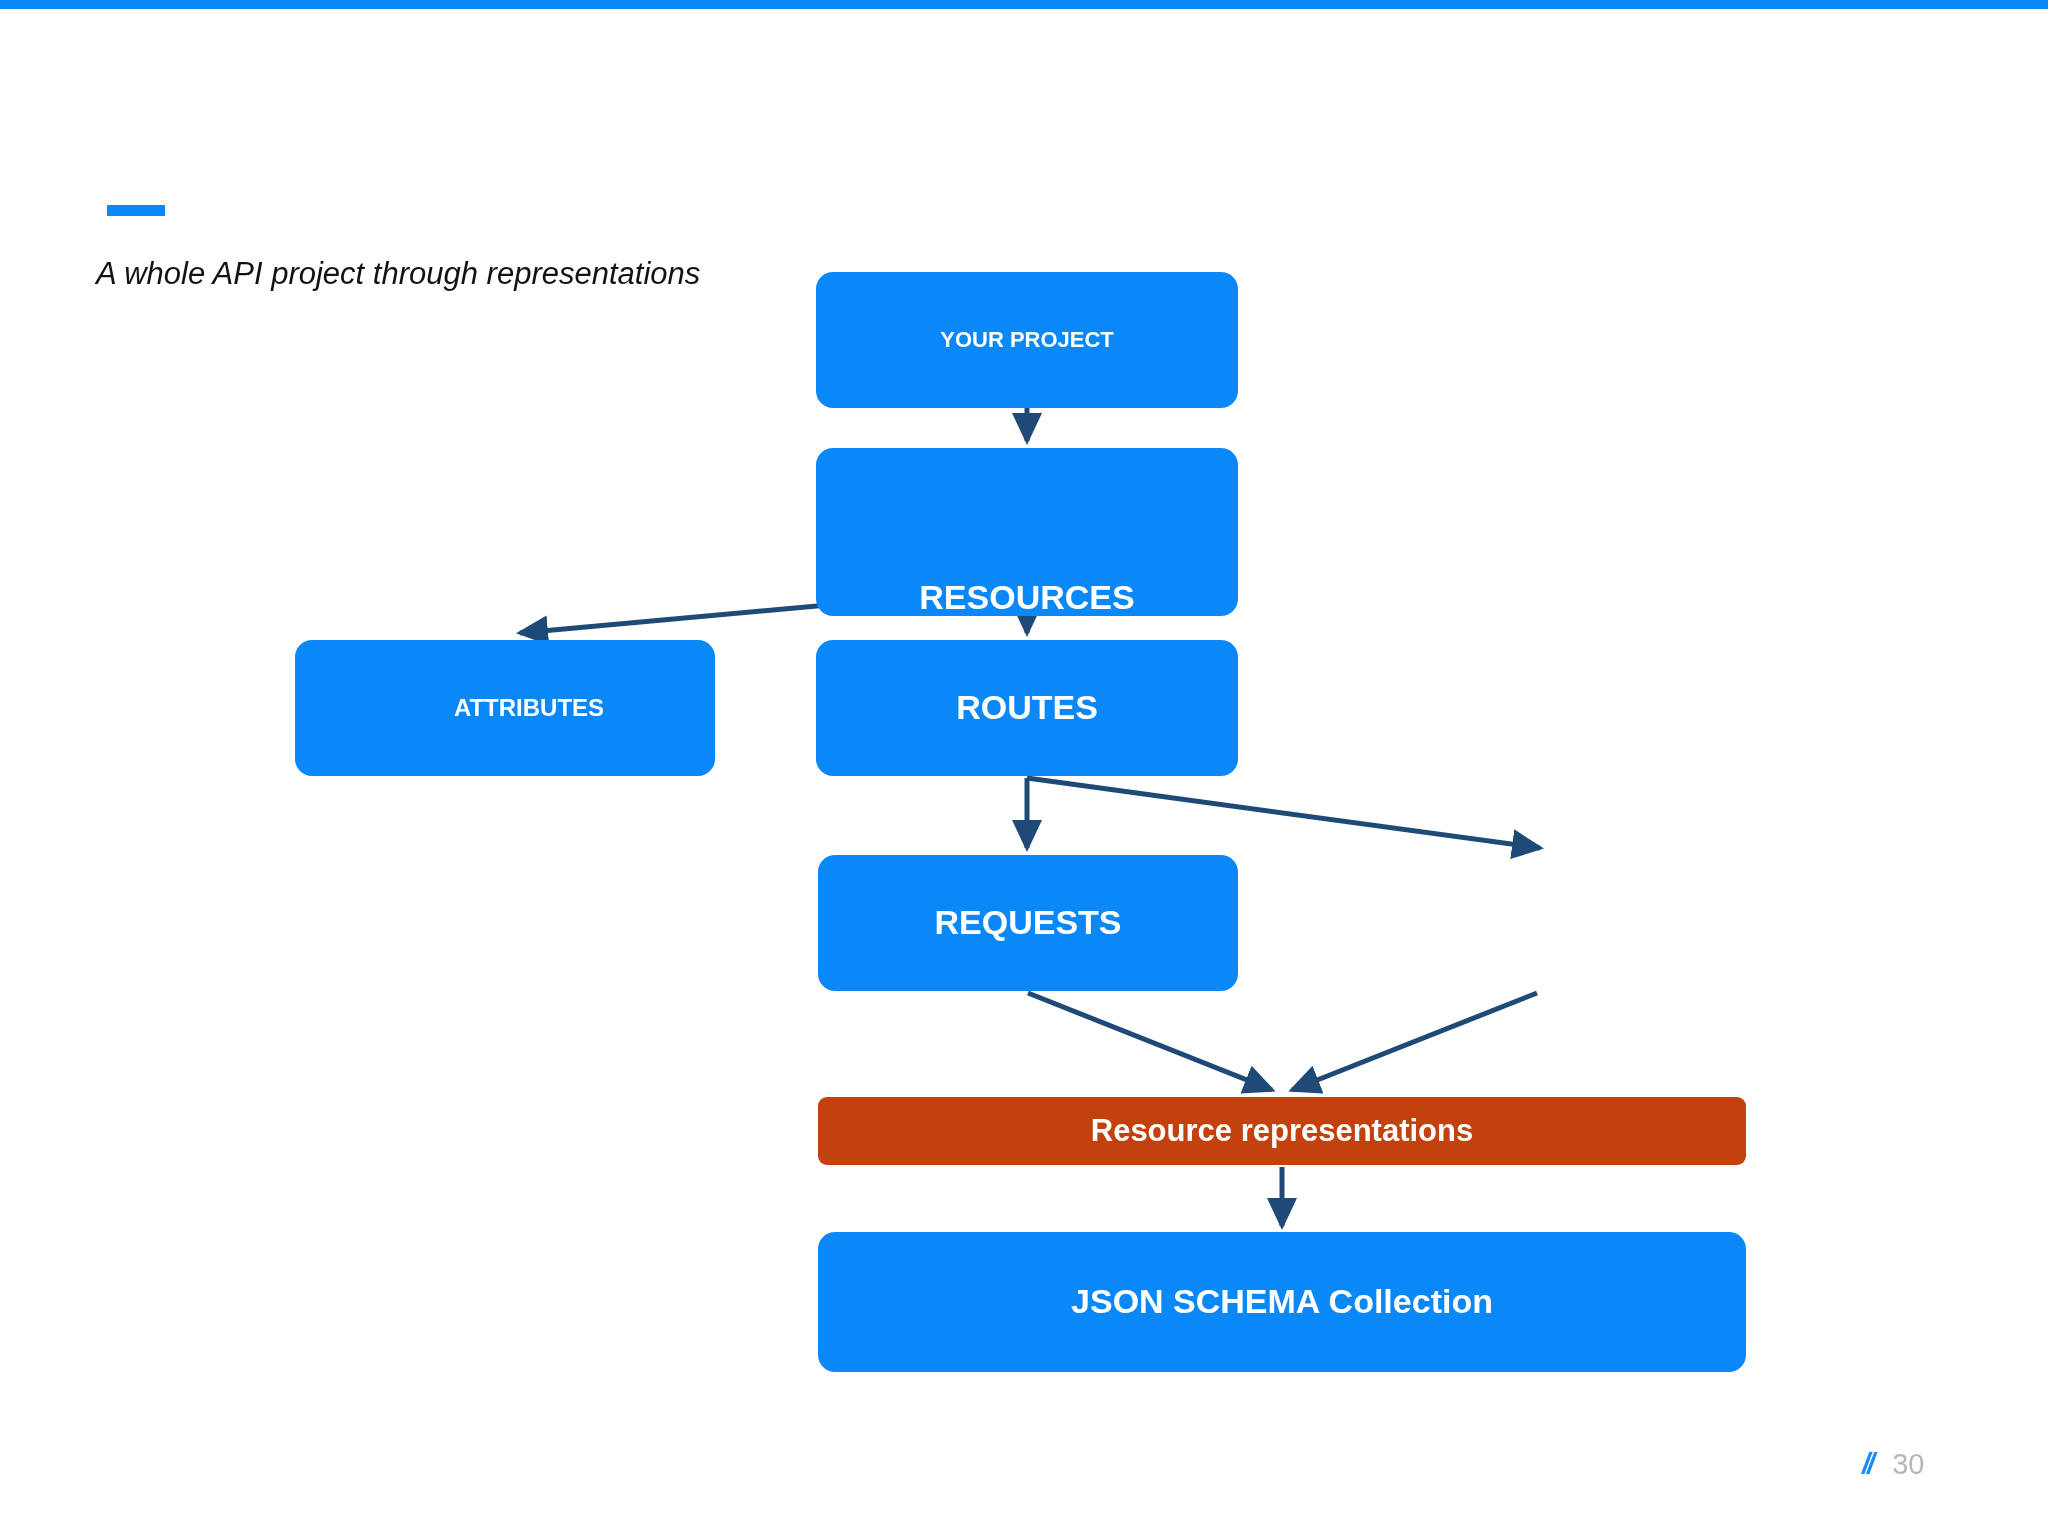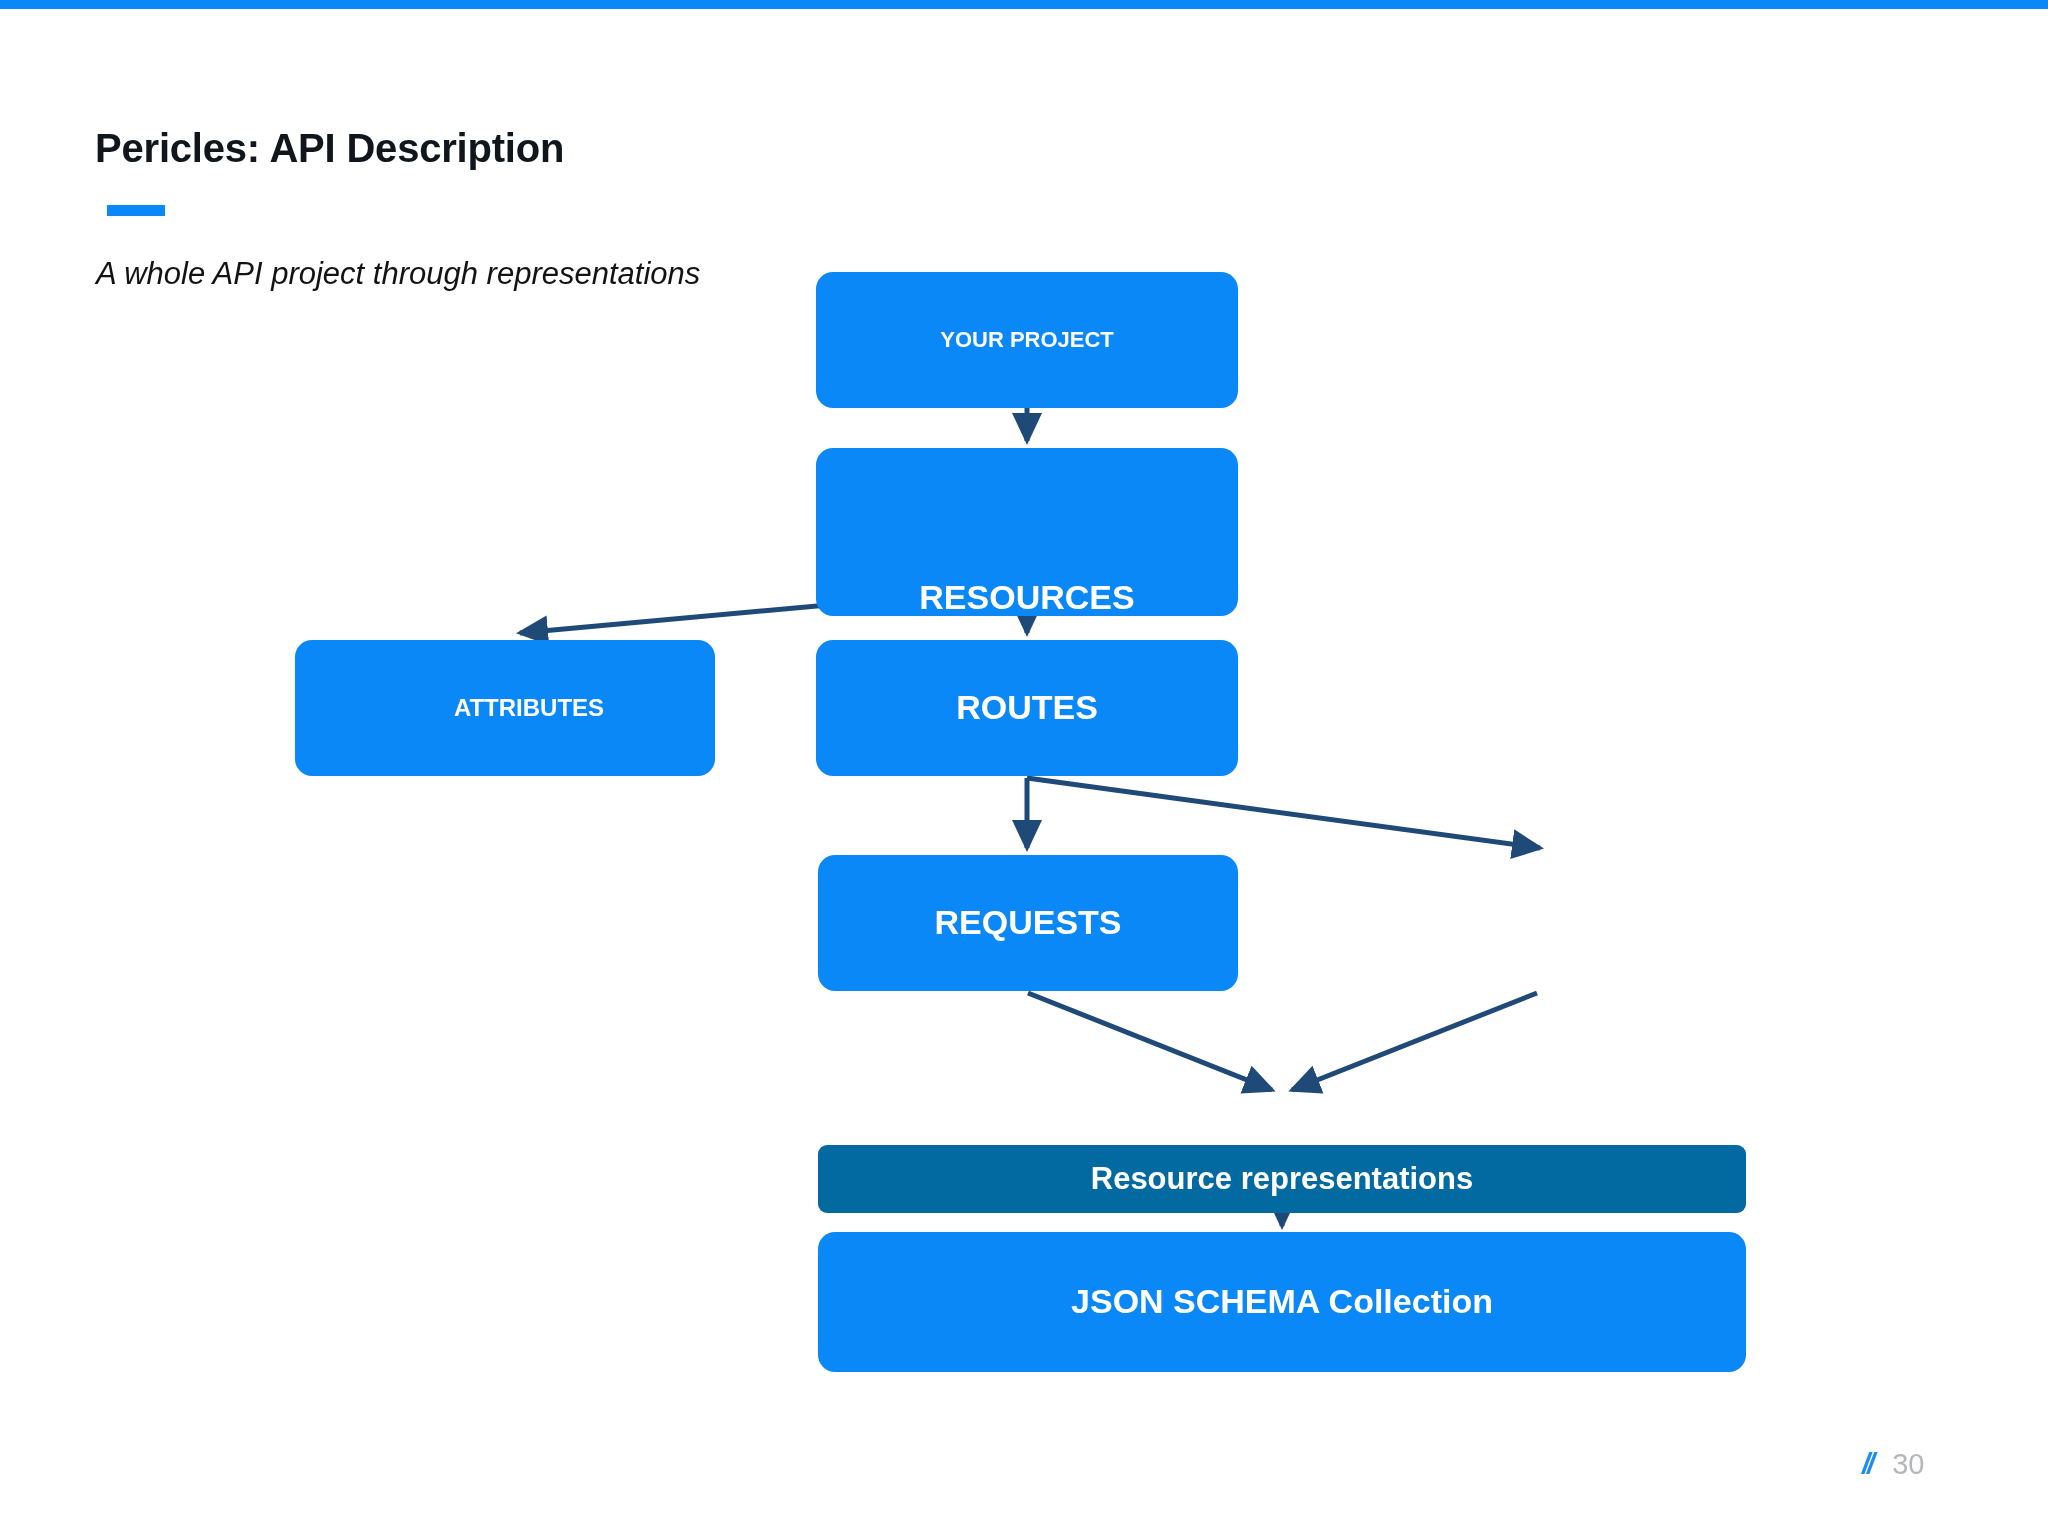--- a/index.html
+++ b/index.html
@@ -81,21 +81,21 @@
     align-items: center;
     justify-content: center;
     border-radius: 17px;
     color: #ffffff;
     font-weight: bold;
     text-align: center;
     line-height: 1.1;
     user-select: none;
   }
   .node-blue  { background: #0b88f8; }
-  .node-green { background: #0369a1; margin-top: 48px; }
+  .node-green { background: #c2410c; }
 
   
   #node-your-project { left: 816px;  top: 272px;  width: 422px; height: 136px; font-size: 22px; }
   #node-resources    { left: 816px;  top: 448px;  width: 422px; height: 168px; font-size: 34px; align-items: flex-end; }
   #node-attributes   { left: 295px;  top: 640px;  width: 420px; height: 136px; font-size: 24px; padding-left: 48px; }
   #node-routes       { left: 816px;  top: 640px;  width: 422px; height: 136px; font-size: 34px; }
   #node-requests     { left: 818px;  top: 855px;  width: 420px; height: 136px; font-size: 34px; text-align: center; }
   #node-responses    { left: 1325px; top: 855px;  width: 420px; height: 136px; font-size: 34px; }
   #node-resource-representations { left: 818px; top: 1097px; width: 928px; height: 68px; font-size: 31px; border-radius: 9px; }
   #node-json-schema  { left: 818px;  top: 1232px; width: 928px; height: 140px; font-size: 34px; }
@@ -121,21 +121,20 @@
     color: #b4b7ba;
   }
 </style>
 </head>
 <body>
 
 <div id="slide">
 
   <div id="top-bar"></div>
 
-  <div id="page-title">Pericles: API Description</div>
   <div id="title-accent"></div>
   <div id="subtitle">A whole API project through representations</div>
 
   <div id="diagram">
 
     <svg id="connectors" viewBox="0 0 2048 1536" width="2048" height="1536" xmlns="http://www.w3.org/2000/svg">
       <defs>
         <marker id="arrowhead" markerWidth="7" markerHeight="7" refX="5.6" refY="3" orient="auto">
           <path d="M0,0 L6.4,3 L0,6 Z" fill="#1f4a78"></path>
         </marker>

